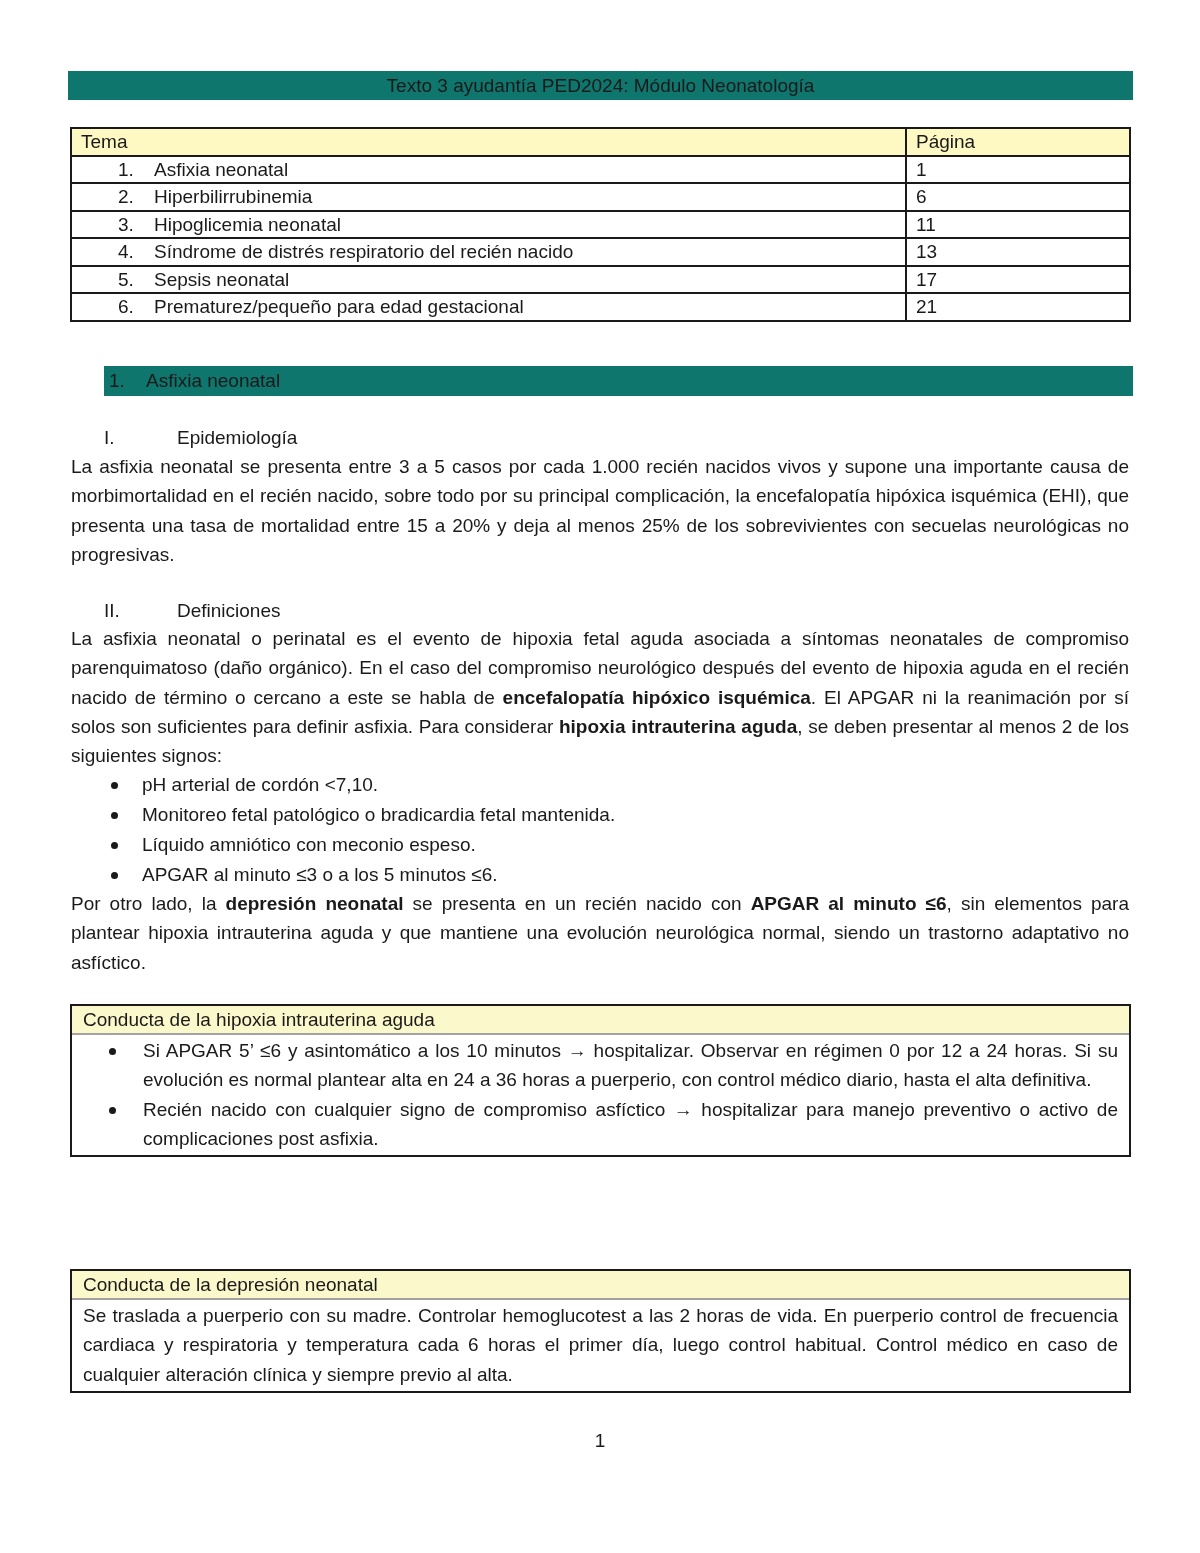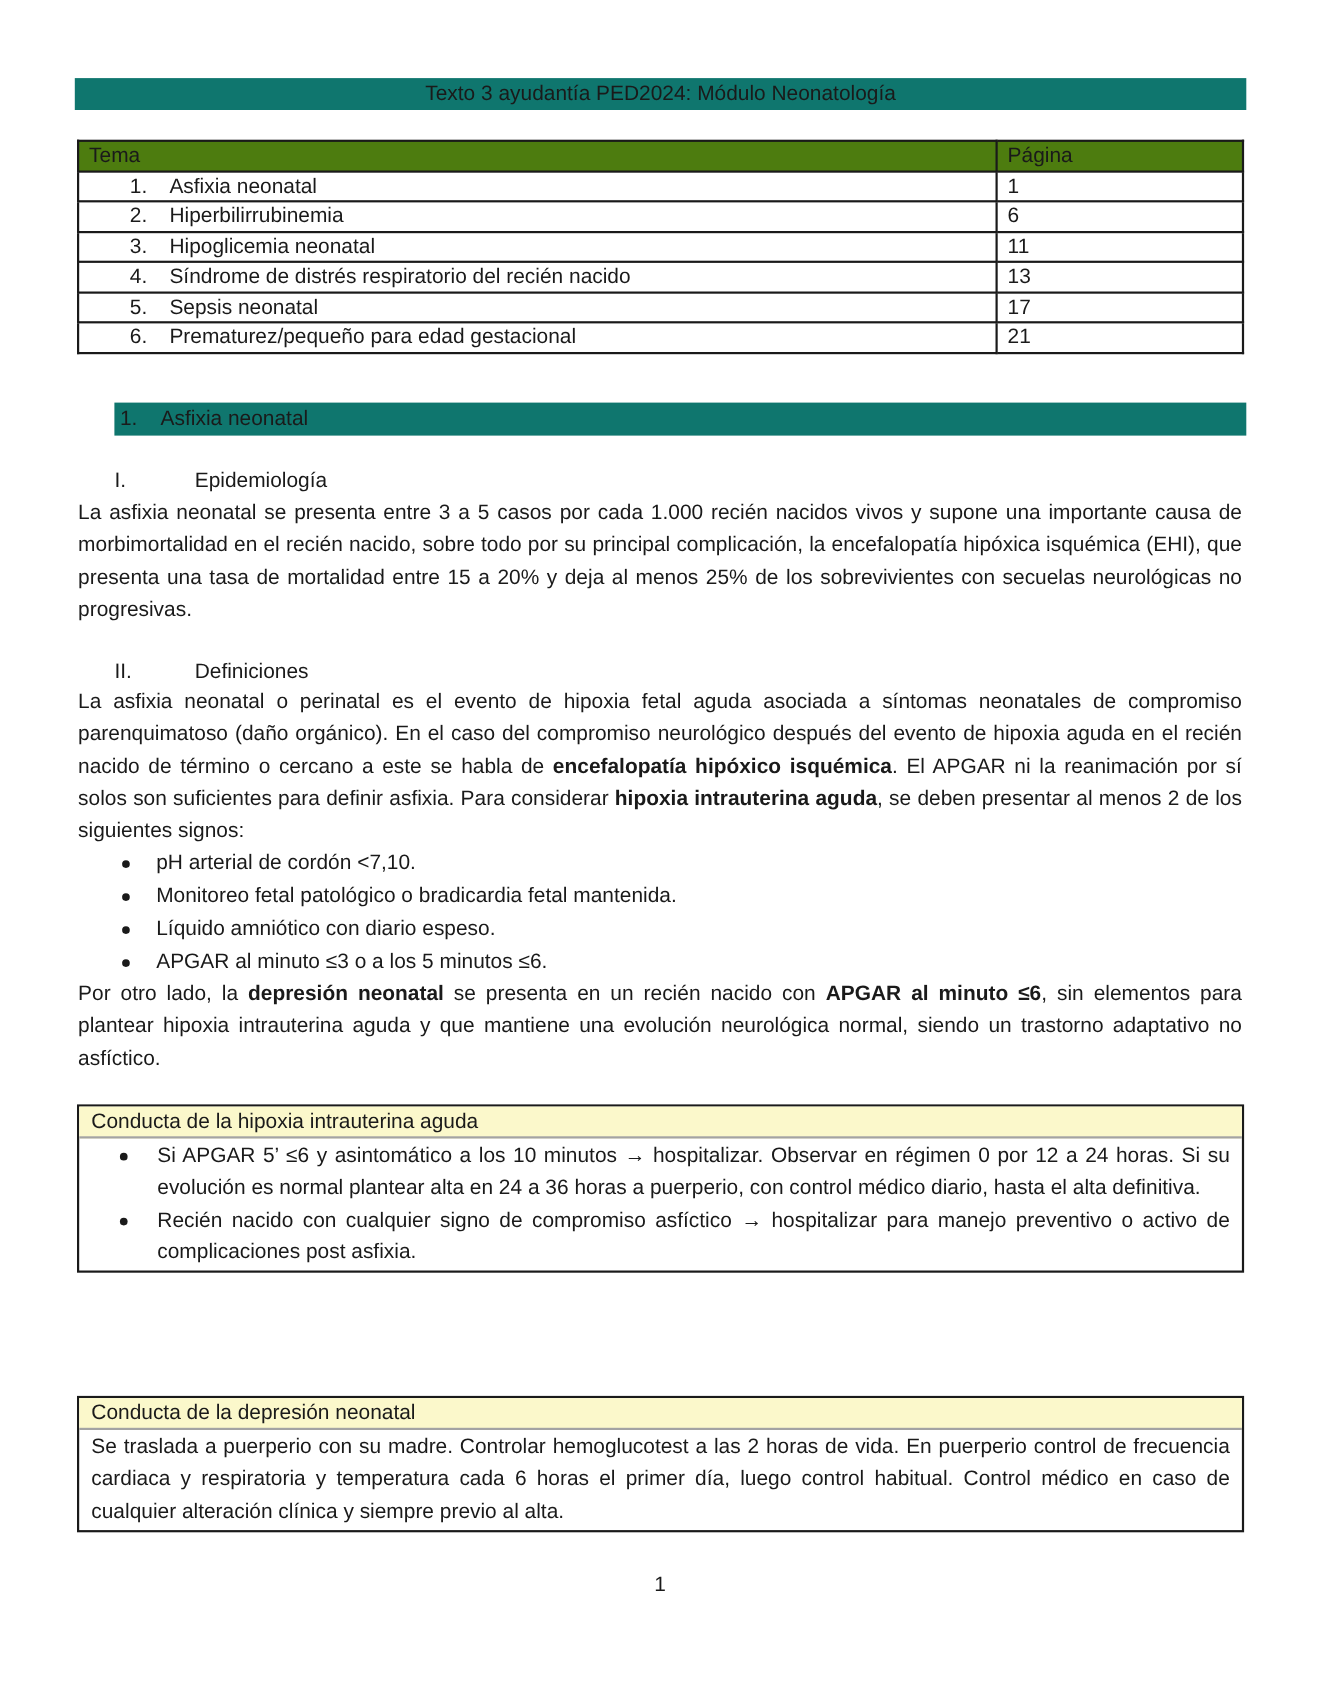--- a/index.html
+++ b/index.html
@@ -42,21 +42,21 @@
     }
     .toc td, .toc th {
       border: 2px solid #1a1a1a;
       height: 25.5px;
       line-height: 25px;
       padding: 0 0 0 9px;
       font-weight: normal;
       text-align: left;
       vertical-align: middle;
     }
-    .toc th { background: #4d7c0f; }
+    .toc th { background: #fef9c3; }
     .toc .col-tema { width: 824px; }
     .toc .num {
       display: inline-block;
       width: 36px;
       margin-left: 37px;
       text-align: left;
     }
     
     .section-head {
       position: absolute;
@@ -211,21 +211,21 @@
   <p class="para" style="top:452px;">La asfixia neonatal se presenta entre 3 a 5 casos por cada 1.000 recién nacidos vivos y supone una importante causa de morbimortalidad en el recién nacido, sobre todo por su principal complicación, la encefalopatía hipóxica isquémica (EHI), que presenta una tasa de mortalidad entre 15 a 20% y deja al menos 25% de los sobrevivientes con secuelas neurológicas no progresivas.</p>
 
   <div class="sub-head" style="top:596px;">
     <span class="roman">II.</span><span>Definiciones</span>
   </div>
   <p class="para" style="top:624px;"><span>La asfixia neonatal o perinatal es el evento de hipoxia fetal aguda asociada a síntomas neonatales de compromiso parenquimatoso (daño orgánico). En el caso del compromiso neurológico después del evento de hipoxia aguda en el recién nacido de término o cercano a este se habla de </span><b>encefalopatía hipóxico isquémica</b><span>. El APGAR ni la reanimación por sí solos son suficientes para definir asfixia. Para considerar </span><b>hipoxia intrauterina aguda</b><span>, se deben presentar al menos 2 de los siguientes signos:</span></p>
 
   <ul class="bullets" style="top:770px;">
     <li>pH arterial de cordón &lt;7,10.</li>
     <li>Monitoreo fetal patológico o bradicardia fetal mantenida.</li>
-    <li>Líquido amniótico con diario espeso.</li>
+    <li>Líquido amniótico con meconio espeso.</li>
     <li>APGAR al minuto ≤3 o a los 5 minutos ≤6.</li>
   </ul>
 
   <p class="para" style="top:889px;"><span>Por otro lado, la </span><b>depresión neonatal</b><span> se presenta en un recién nacido con </span><b>APGAR al minuto ≤6</b><span>, sin elementos para plantear hipoxia intrauterina aguda y que mantiene una evolución neurológica normal, siendo un trastorno adaptativo no asfíctico.</span></p>
 
   <div class="box" style="top:1004px;">
     <div class="box-head">Conducta de la hipoxia intrauterina aguda</div>
     <div class="box-body" style="padding-left:0;">
       <ul>
         <li>Si APGAR 5’ ≤6 y asintomático a los 10 minutos → hospitalizar. Observar en régimen 0 por 12 a 24 horas. Si su evolución es normal plantear alta en 24 a 36 horas a puerperio, con control médico diario, hasta el alta definitiva.</li>

